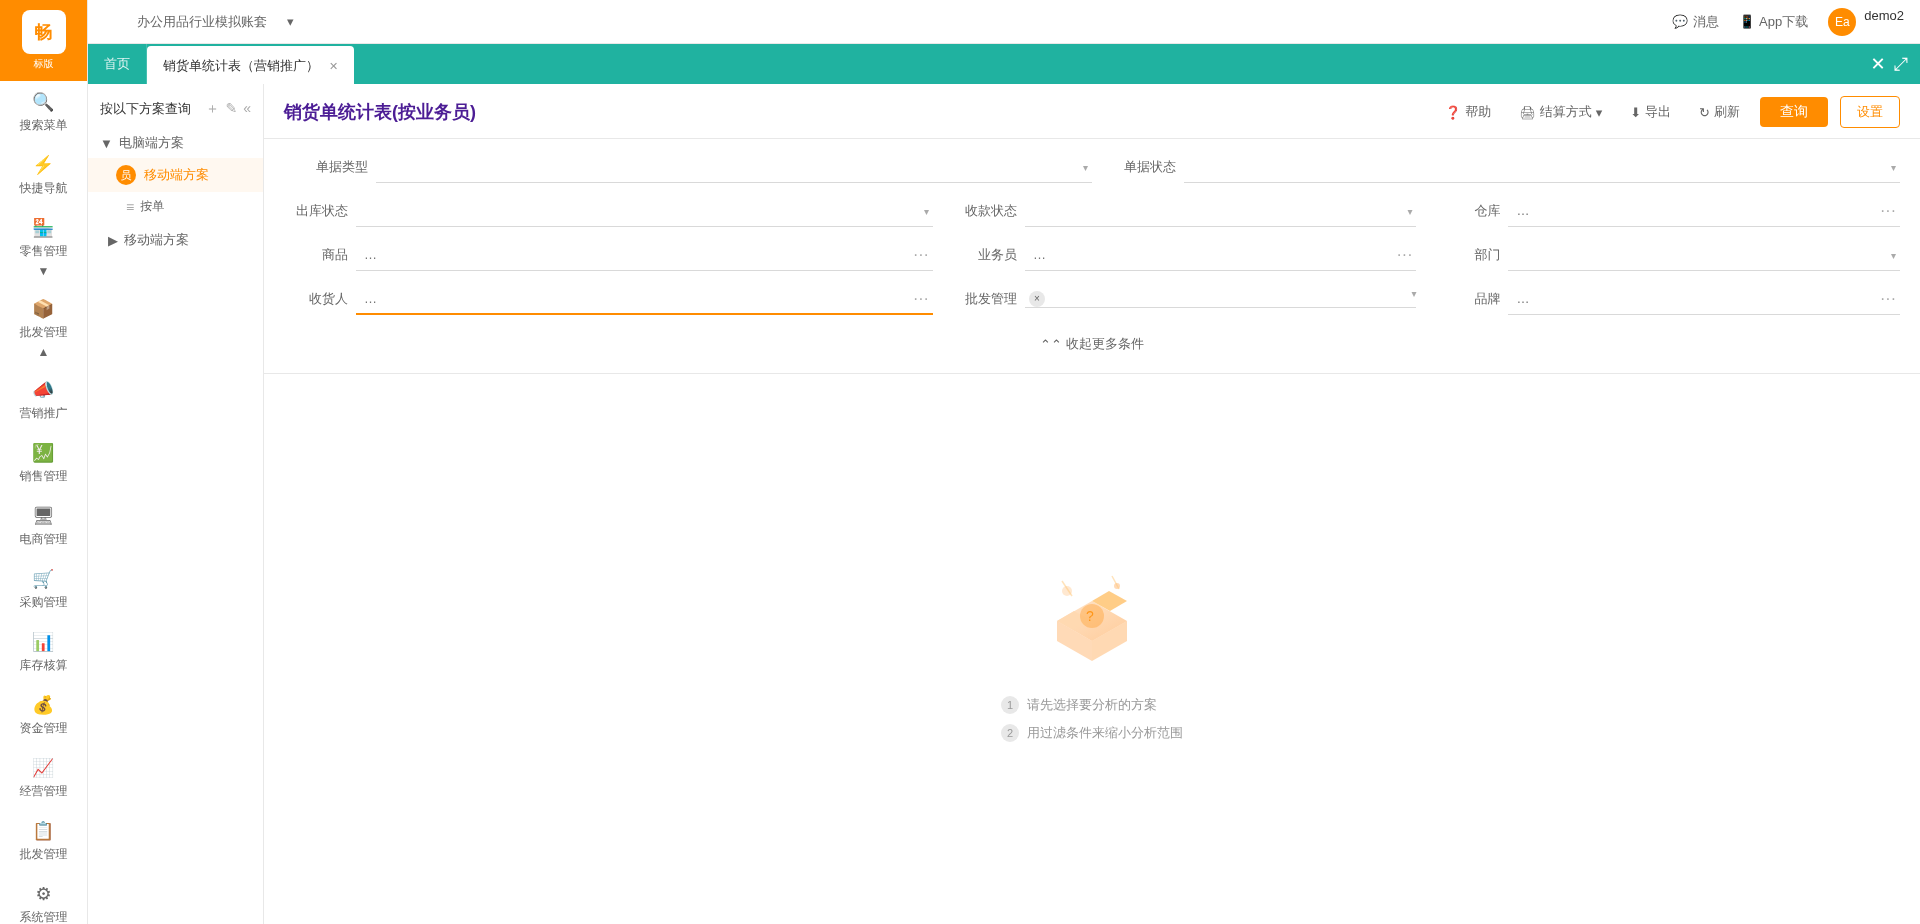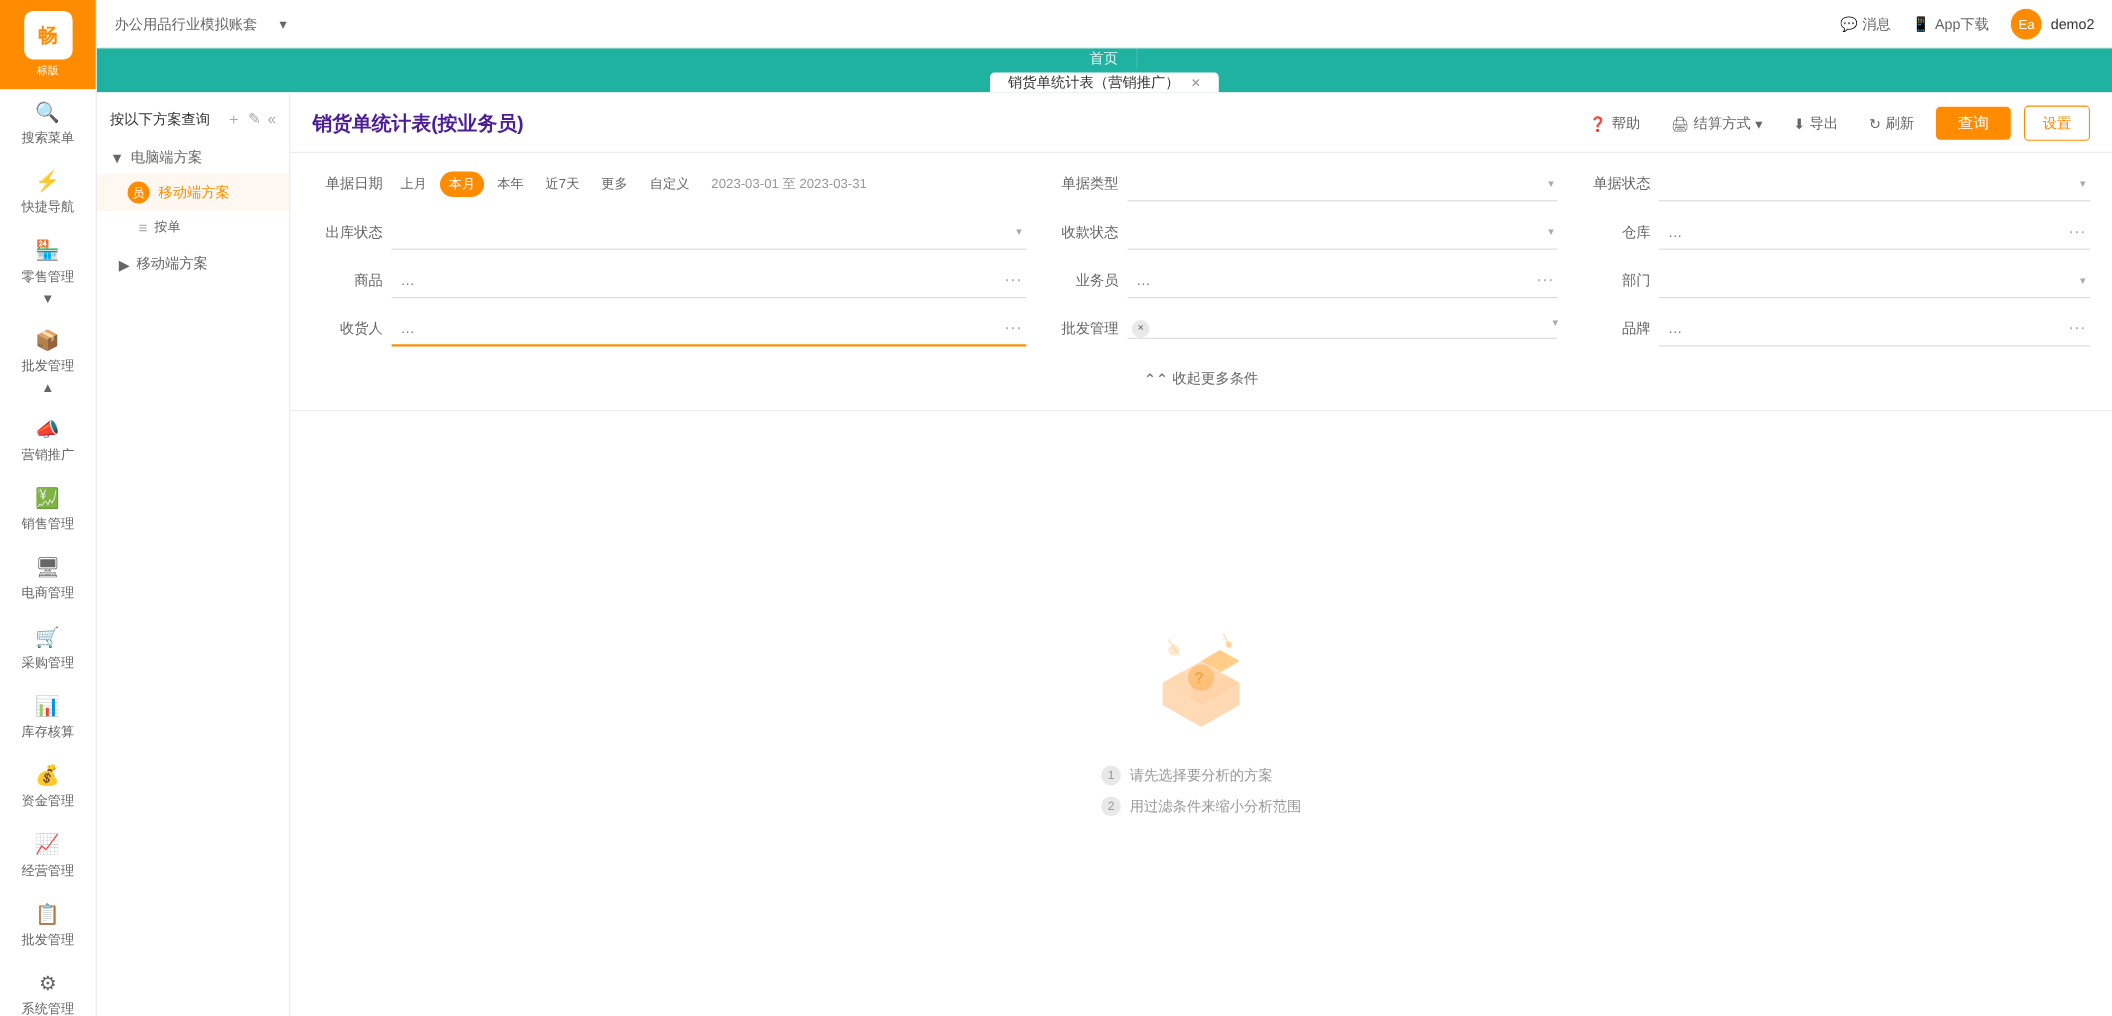--- a/index.html
+++ b/index.html
@@ -12,28 +12,28 @@
     .sidebar-logo .logo-icon span { color: #ff8c00; font-weight: bold; font-size: 18px; }
     .sidebar-logo .logo-text { color: #fff; font-size: 10px; margin-top: 3px; }
     .sidebar-menu-item { width: 100%; text-align: center; padding: 10px 4px; cursor: pointer; color: #666; font-size: 12px; display: flex; flex-direction: column; align-items: center; gap: 4px; }
     .sidebar-menu-item .s-icon { font-size: 18px; }
 
     
     .main-area { flex: 1; display: flex; flex-direction: column; overflow: hidden; }
 
     
     .top-bar { height: 44px; background: #fff; border-bottom: 1px solid #e8e8e8; display: flex; align-items: center; justify-content: space-between; padding: 0 16px; flex-shrink: 0; }
-    .top-bar-left { display: flex; align-items: center; gap: 20px; font-size: 13px; color: #666; }
+    .top-bar-left { display: flex; align-items: center; gap: 20px; font-size: 13px; color: #666; margin-left: 33px; }
     .top-bar-left .dropdown-btn { display: flex; align-items: center; gap: 4px; cursor: pointer; }
     .top-bar-right { display: flex; align-items: center; gap: 20px; }
     .top-bar-right .icon-btn { display: flex; align-items: center; gap: 4px; cursor: pointer; color: #666; font-size: 13px; }
     .user-avatar { width: 28px; height: 28px; border-radius: 50%; background: #ff8c00; display: flex; align-items: center; justify-content: center; color: #fff; font-size: 12px; overflow: hidden; }
 
     
-    .tab-bar { height: 40px; background: #20b2a0; display: flex; align-items: center; flex-shrink: 0; flex-direction: column; }
+    .tab-bar { height: 40px; background: #20b2a0; display: flex; align-items: center; flex-shrink: 0; }
     .tab-item { display: flex; align-items: center; gap: 6px; padding: 0 16px; height: 100%; cursor: pointer; font-size: 13px; color: #fff; opacity: 0.85; }
     .tab-item.home { border-right: 1px solid rgba(255,255,255,0.2); }
     .tab-item.active-tab { background: #fff; color: #333; opacity: 1; border-radius: 4px 4px 0 0; margin-top: 4px; }
     .tab-close { color: #999; font-size: 11px; margin-left: 4px; cursor: pointer; }
     .tab-bar-right { margin-left: auto; display: flex; align-items: center; gap: 8px; padding-right: 12px; }
     .tab-bar-right span { color: #fff; cursor: pointer; font-size: 16px; }
 
     
     .content-area { flex: 1; display: flex; overflow: hidden; background: #f5f5f5; }
 
@@ -171,21 +171,21 @@
     </div>
     <div class="top-bar-right">
       <div class="icon-btn">
         <span>💬</span>
         <span>消息</span>
       </div>
       <div class="icon-btn">
         <span>📱</span>
         <span>App下载</span>
       </div>
-      <div style="display:flex;align-items:center;gap:8px;cursor:pointer;">
+      <div style="display:flex;gap:8px;cursor:pointer;">
         <div class="user-avatar">
           <span>Ea</span>
         </div>
         <span>demo2</span>
       </div>
     </div>
   </div>
 
   <div class="tab-bar">
     <div class="tab-item home">
@@ -265,36 +265,20 @@
             </div>
             <button class="btn-primary">查询</button>
             <button class="btn-settings">设置</button>
           </div>
         </div>
       </div>
 
       <div class="filter-area">
 
         <div class="filter-row">
-          <div class="filter-item" style="flex:1.4">
-            <div class="filter-label">单据日期</div>
-            <div class="filter-control">
-              <div class="date-filter">
-                <div class="date-tabs">
-                  <span class="date-tab">上月</span>
-                  <span class="date-tab active">本月</span>
-                  <span class="date-tab">本年</span>
-                  <span class="date-tab">近7天</span>
-                  <span class="date-tab">更多</span>
-                  <span class="date-tab">自定义</span>
-                </div>
-                <span class="date-range">2023-03-01 至 2023-03-31</span>
-              </div>
-            </div>
-          </div>
           <div class="filter-separator"></div>
           <div class="filter-item" style="flex:1">
             <div class="filter-label">单据类型</div>
             <div class="filter-control" style="position:relative">
               <div class="filter-select"></div>
               <span class="dropdown-arrow">▾</span>
             </div>
           </div>
           <div class="filter-separator"></div>
           <div class="filter-item" style="flex:1">

